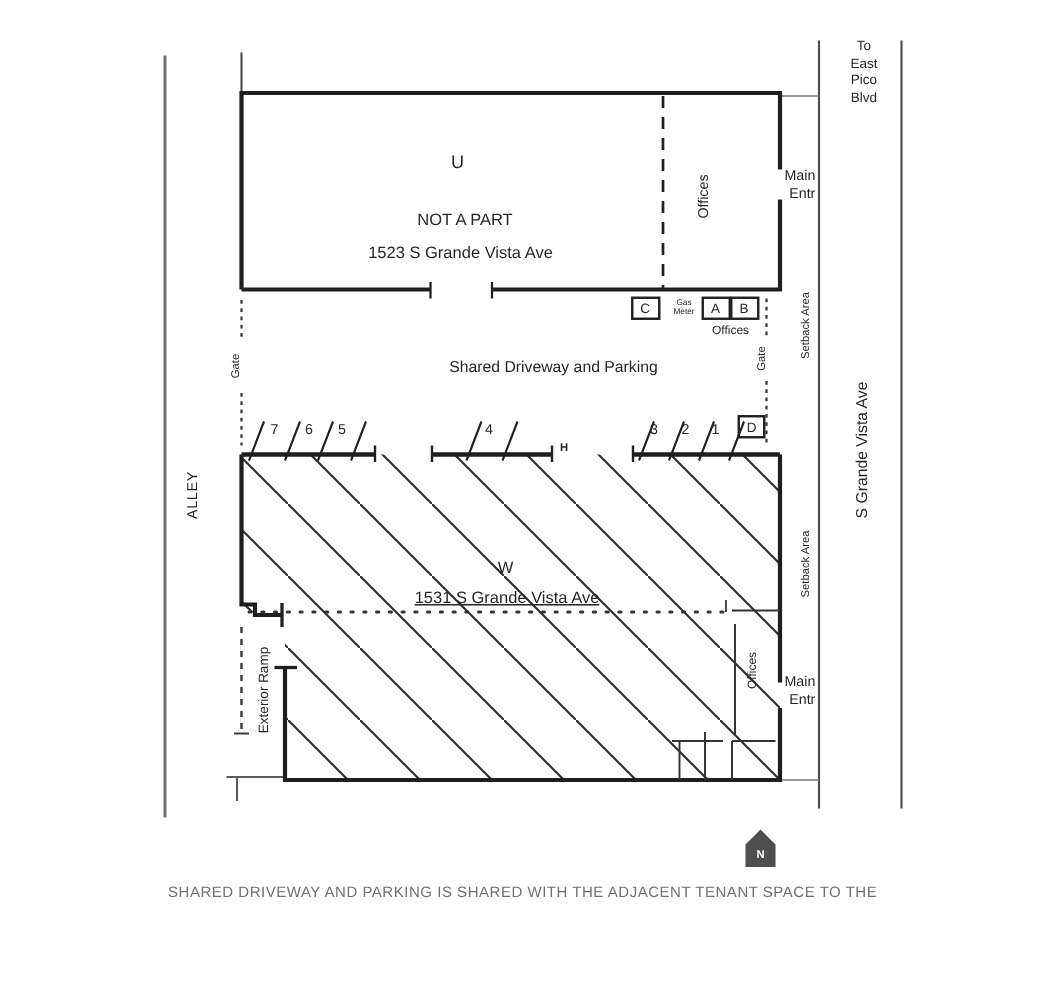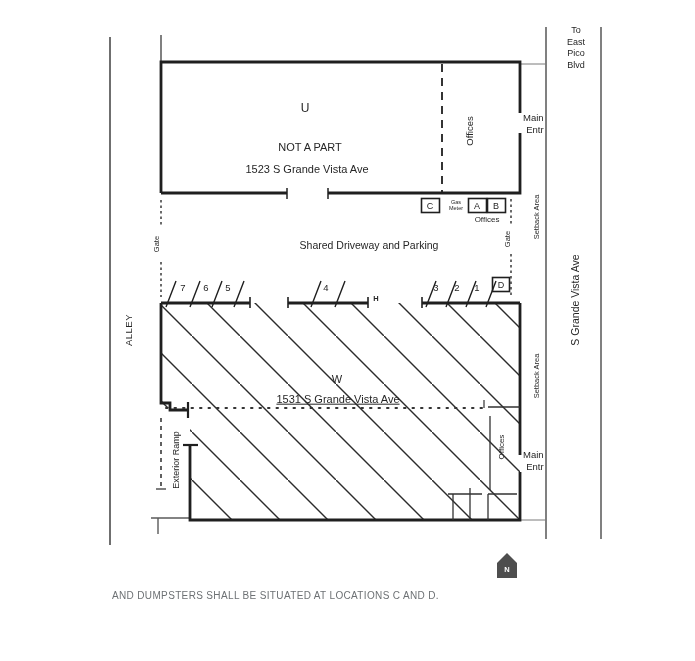--- a/index.html
+++ b/index.html
@@ -140,16 +140,16 @@
   <div class="tl" style="left:523px;top:449px;font-size:9.5px;line-height:12px;">Main
 Entr</div>
 
   <div class="vl" style="left:537px;top:217px;font-size:7.5px;">Setback Area</div>
   <div class="vl" style="left:537px;top:376px;font-size:7.5px;">Setback Area</div>
   <div class="vl" style="left:575px;top:300px;font-size:10.5px;">S Grande Vista Ave</div>
 
   <div class="hl north-n" style="left:507px;top:570px;font-size:7.5px;">N</div>
 
   <div class="caption">
-    <div>AND DUMPSTERS SHALL BE SITUATED AT LOCATIONS C AND D.</div>
+    <div>SHARED DRIVEWAY AND PARKING IS SHARED WITH THE ADJACENT TENANT SPACE TO THE</div>
   </div>
 
 </div>
 
 </body></html>

